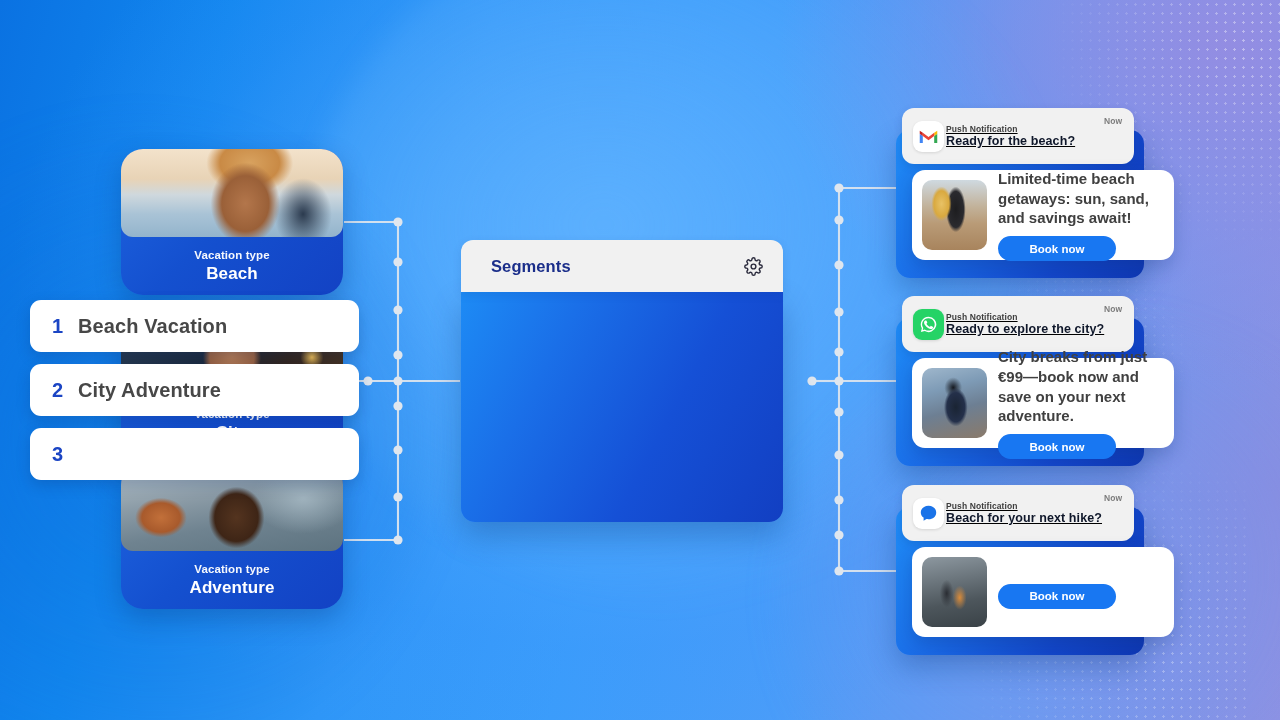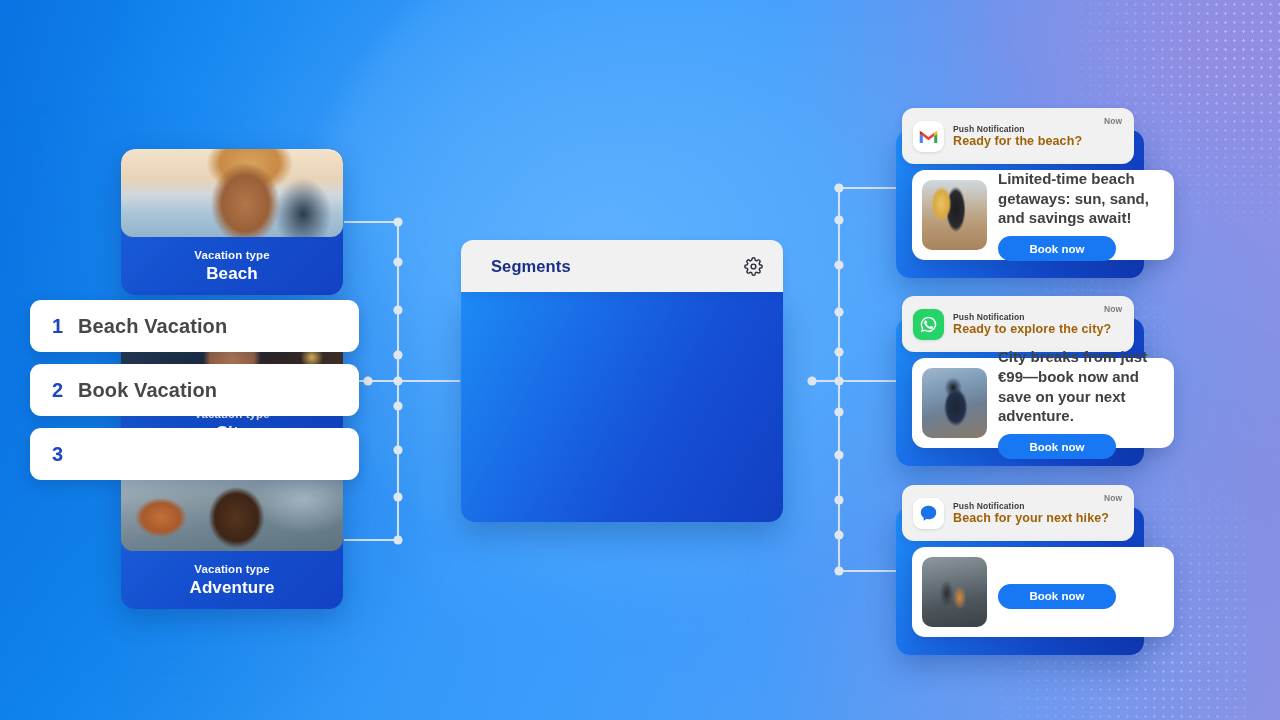--- a/index.html
+++ b/index.html
@@ -62,21 +62,21 @@
     -webkit-mask-image: radial-gradient(ellipse at 40% 50%, #000 0%, transparent 70%);
     mask-image: radial-gradient(ellipse at 40% 50%, #000 0%, transparent 70%); opacity: .45; }
 
   
   .connectors { position: absolute; inset: 0; pointer-events: none; }
 
   
   .vac-card {
     position: absolute;
     width: 222px; height: 146px;
-    border-radius: 14px;
+    border-radius: 22px;
     overflow: hidden;
     box-shadow: 0 10px 26px rgba(8,50,120,0.30);
     background: linear-gradient(135deg, #1e64e0 0%, #1450cf 48%, #1342c4 100%);
   }
   .vac-card .thumb {
     position: absolute; left: 0; top: 0;
     width: 222px; height: 88px;
     border-radius: 14px 14px 12px 12px;
     overflow: hidden;
   }
@@ -168,23 +168,23 @@
     padding: 0 12px 0 11px;
     box-shadow: 0 3px 9px rgba(8,50,120,0.16);
   }
   .app-icon {
     width: 31px; height: 31px; border-radius: 9px;
     background: #ffffff;
     display: flex; align-items: center; justify-content: center;
     flex: none;
     box-shadow: 0 1px 3px rgba(0,0,0,0.12);
   }
-  .push-header .txt { margin-left: 9px; flex: 1; min-width: 0; line-height: 1.18; }
+  .push-header .txt { margin-left: 2px; flex: 1; min-width: 0; line-height: 1.18; text-decoration: underline; }
   .push-header .kicker { font-size: 8.5px; font-weight: 700; color: #3d3d3d; letter-spacing: .1px; }
-  .push-header .head { font-size: 12.5px; font-weight: 700; color: #a16207; letter-spacing: .1px; white-space: nowrap; }
+  .push-header .head { font-size: 12.5px; font-weight: 700; color: #0f172a; letter-spacing: .1px; white-space: nowrap; }
   .push-header .now { font-size: 8.5px; color: #7c7c7c; font-weight: 600; align-self: flex-start; margin-top: 8px; flex: none; padding-left: 20px; }
 
   .push-card {
     position: absolute; left: 16px; top: 62px;
     width: 262px; height: 90px;
     background: #ffffff;
     border-radius: 13px;
     display: flex; align-items: center;
     padding: 10px;
     box-shadow: 0 7px 18px rgba(10,45,110,0.22);
@@ -323,21 +323,21 @@
     </div>
   </div>
 
   <div class="seg-rows">
     <div class="seg-row">
       <span class="num">1</span>
       <span class="lbl">Beach Vacation</span>
     </div>
     <div class="seg-row">
       <span class="num">2</span>
-      <span class="lbl">Book Vacation</span>
+      <span class="lbl">City Adventure</span>
     </div>
     <div class="seg-row">
       <span class="num">3</span>
     </div>
   </div>
 
   <div class="push-group" style="left:896px; top:108px;">
     <div class="push-backing"></div>
     <div class="push-header">
       <span class="app-icon">

